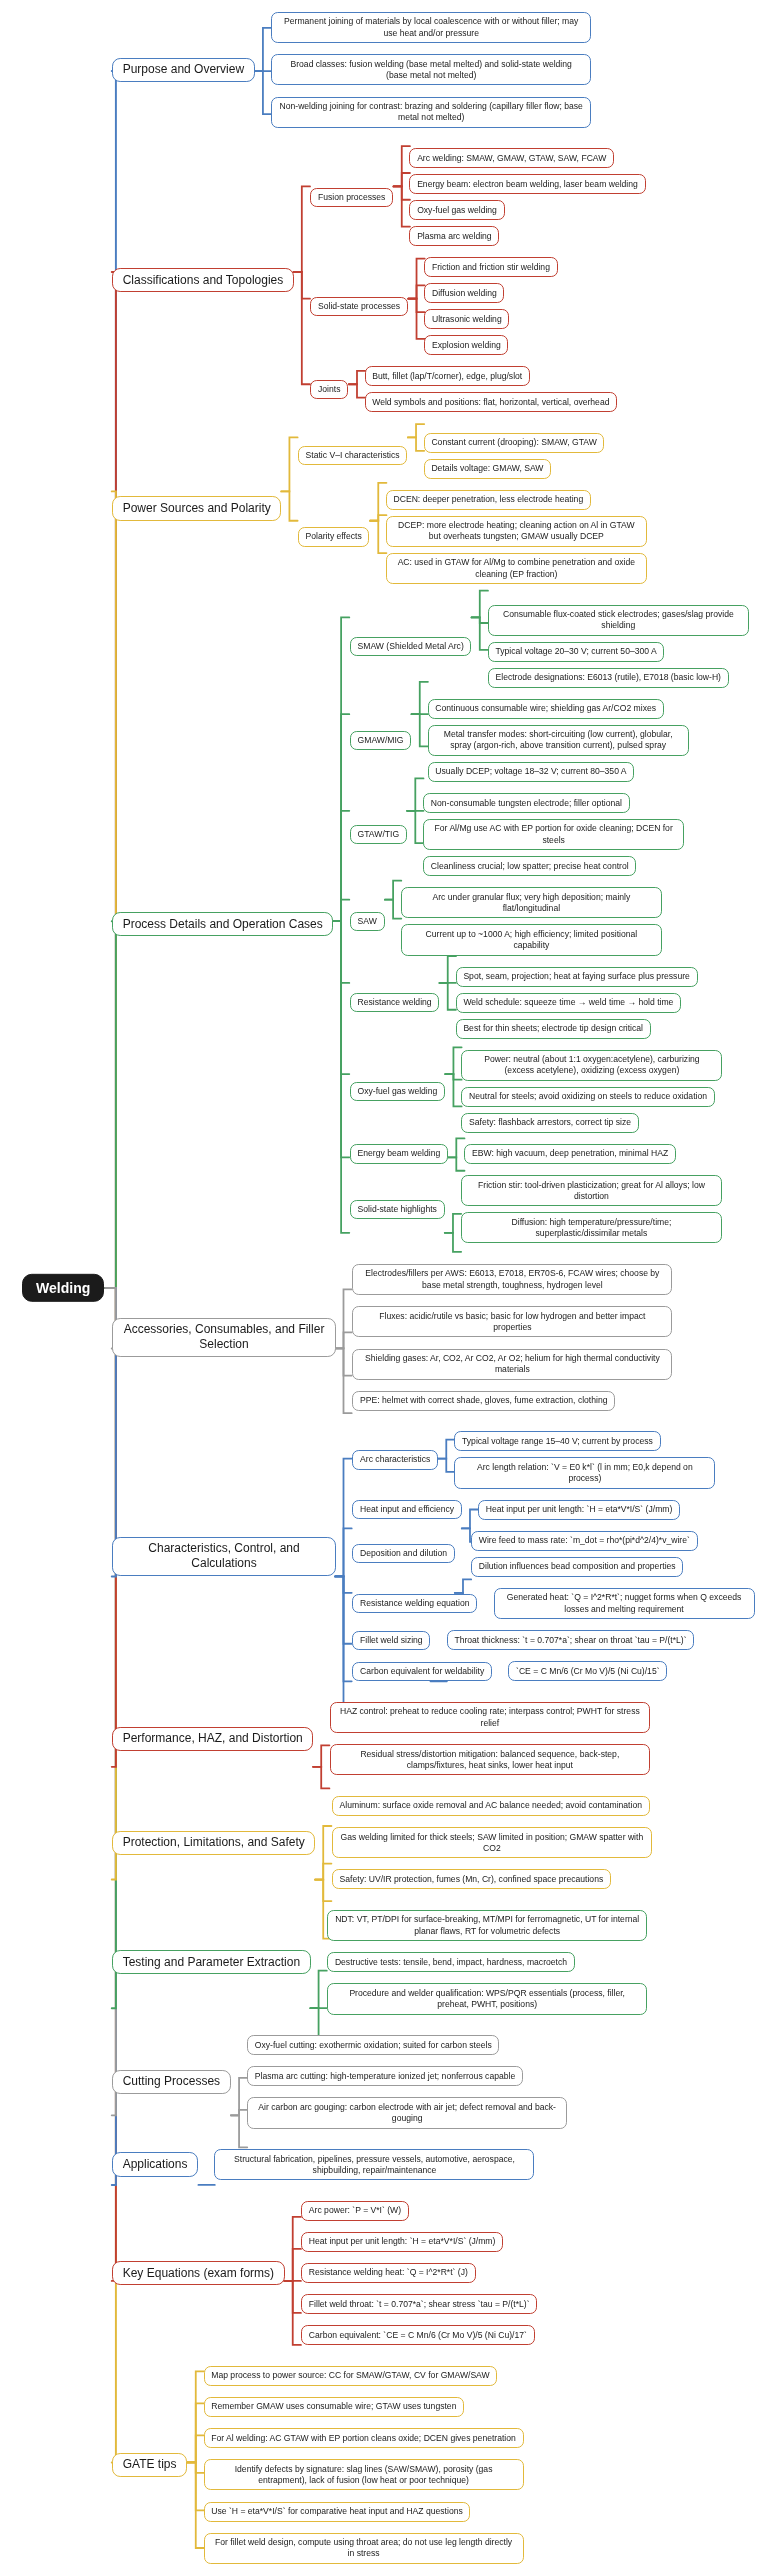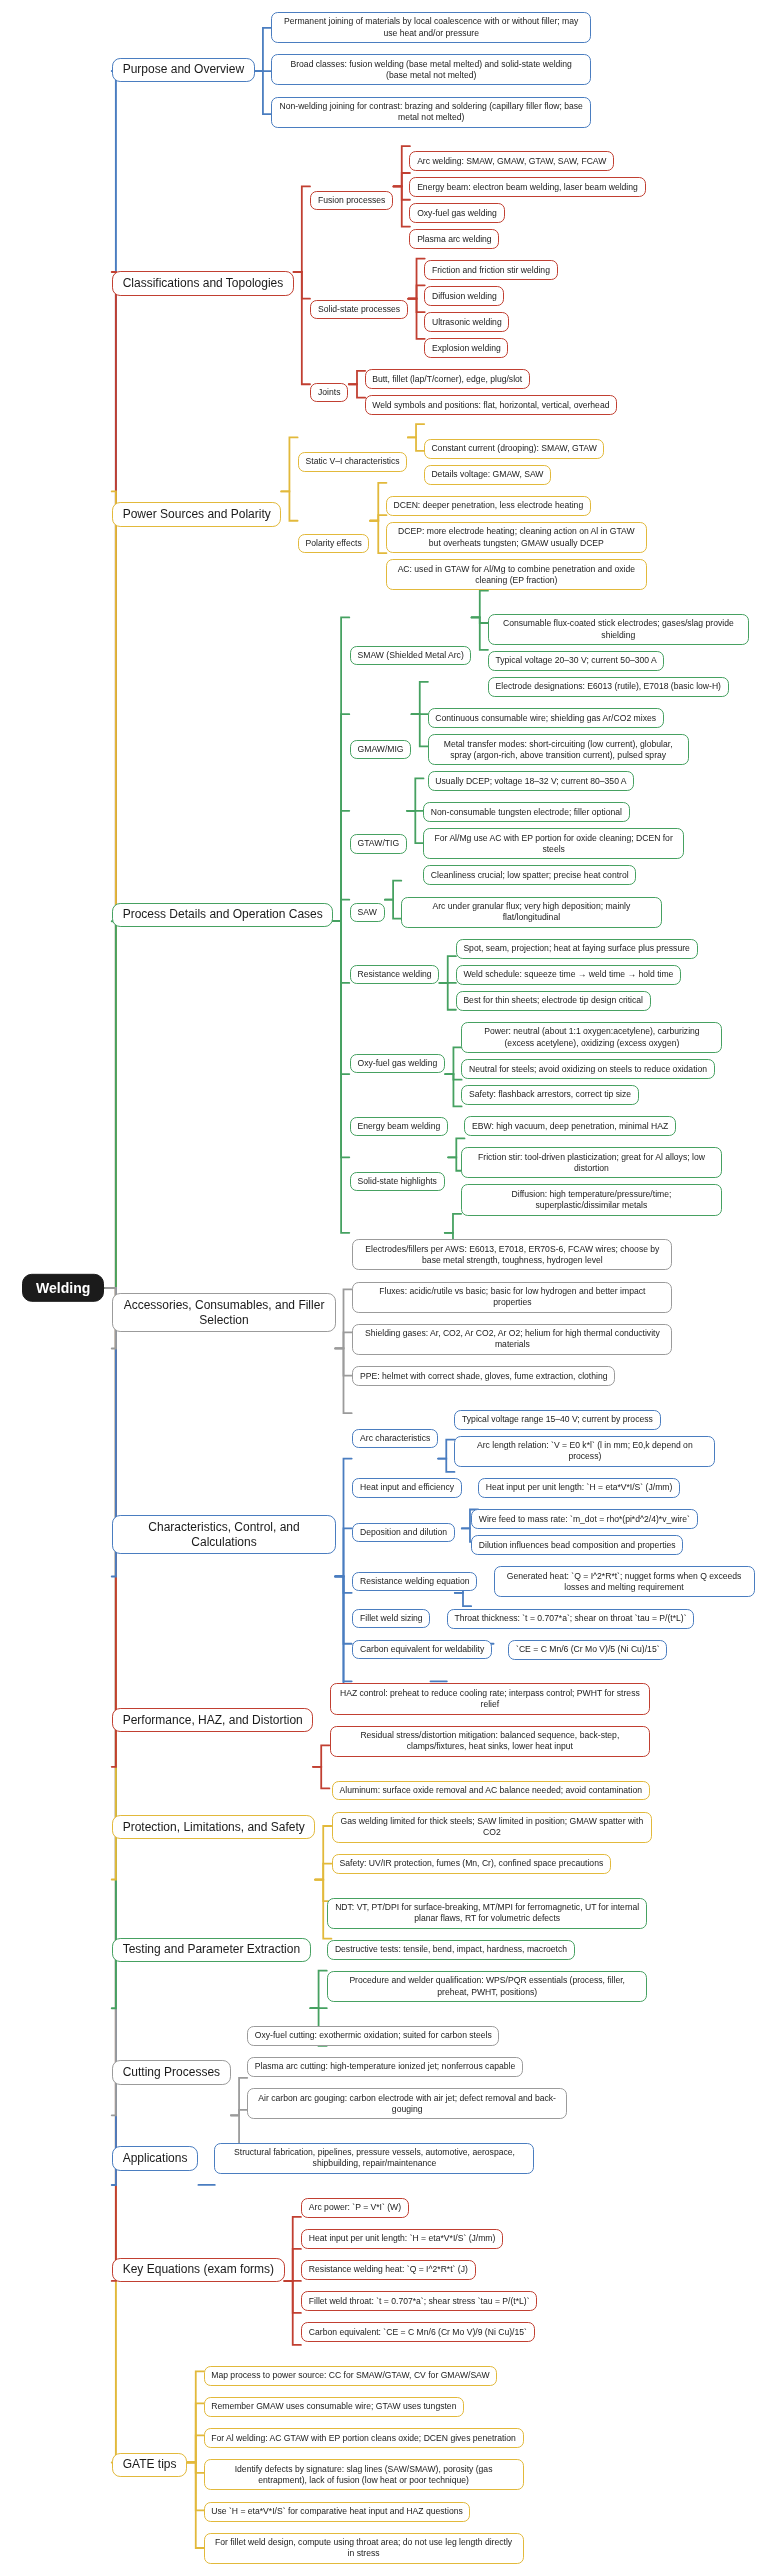--- a/index.html
+++ b/index.html
@@ -277,20 +277,23 @@
                 <div class="box leaf" style="--c: #46a161;">Cleanliness crucial; low spatter; precise heat control</div>
               </div>
             </div>
           </div>
           <div class="node-row">
             <div class="box sub" style="--c: #46a161;">SAW</div>
             <div class="children c2">
               <div class="node-row">
                 <div class="box leaf" style="--c: #46a161;">Arc under granular flux; very high deposition; mainly flat/longitudinal</div>
               </div>
+              <div class="node-row">
+                <div class="box leaf" style="--c: #46a161;">Current up to ~1000 A; high efficiency; limited positional capability</div>
+              </div>
             </div>
           </div>
           <div class="node-row">
             <div class="box sub" style="--c: #46a161;">Resistance welding</div>
             <div class="children c2">
               <div class="node-row">
                 <div class="box leaf" style="--c: #46a161;">Spot, seam, projection; heat at faying surface plus pressure</div>
               </div>
               <div class="node-row">
                 <div class="box leaf" style="--c: #46a161;">Weld schedule: squeeze time → weld time → hold time</div>
@@ -481,21 +484,21 @@
           <div class="node-row">
             <div class="box leaf wide" style="--c: #c13f31;">Heat input per unit length: `H = eta*V*I/S` (J/mm)</div>
           </div>
           <div class="node-row">
             <div class="box leaf wide" style="--c: #c13f31;">Resistance welding heat: `Q = I^2*R*t` (J)</div>
           </div>
           <div class="node-row">
             <div class="box leaf wide" style="--c: #c13f31;">Fillet weld throat: `t = 0.707*a`; shear stress `tau = P/(t*L)`</div>
           </div>
           <div class="node-row">
-            <div class="box leaf wide" style="--c: #c13f31;">Carbon equivalent: `CE = C Mn/6 (Cr Mo V)/9 (Ni Cu)/15`</div>
+            <div class="box leaf wide" style="--c: #c13f31;">Carbon equivalent: `CE = C Mn/6 (Cr Mo V)/5 (Ni Cu)/17`</div>
           </div>
         </div>
       </div>
       <div class="node-row">
         <div class="box d1" style="--c: #e2b93b;">GATE tips</div>
         <div class="children c1">
           <div class="node-row">
             <div class="box leaf wide" style="--c: #e2b93b;">Map process to power source: CC for SMAW/GTAW, CV for GMAW/SAW</div>
           </div>
           <div class="node-row">

